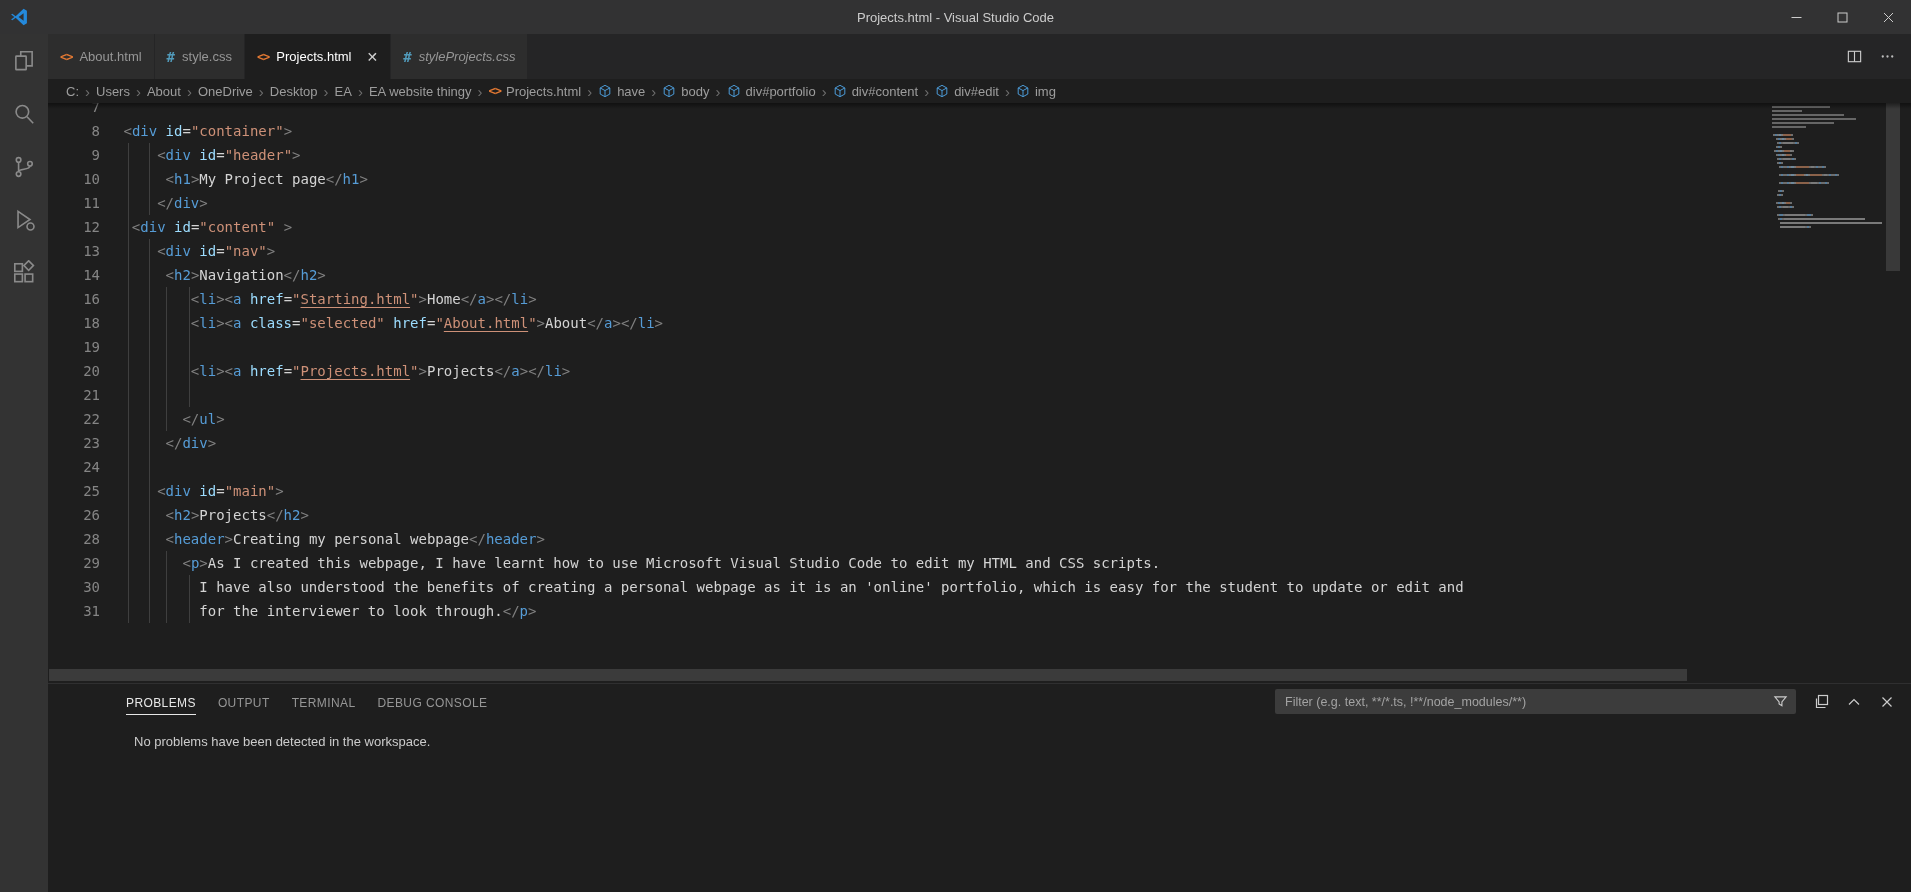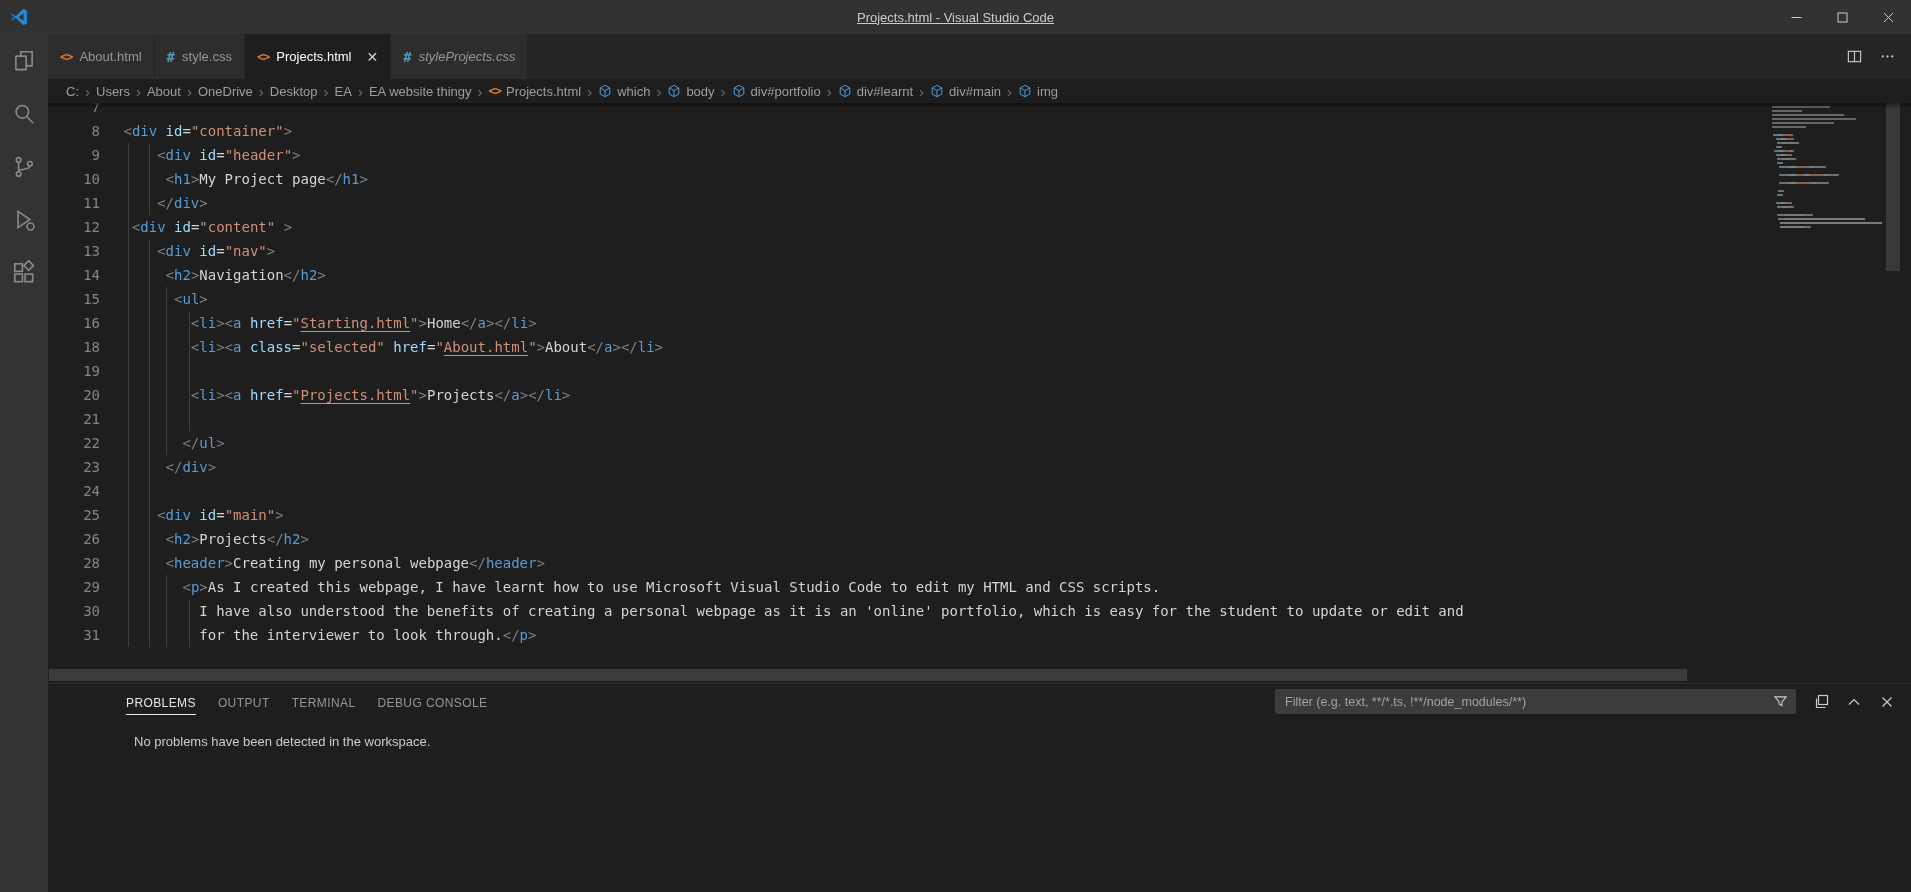--- a/index.html
+++ b/index.html
@@ -3,21 +3,21 @@
 <meta charset="utf-8">
 <style>
   html,body{margin:0;padding:0;background:#000;}
   .window{width:1911px;height:892px;position:relative;background:#1e1e1e;overflow:hidden;
           font-family:"Liberation Sans",sans-serif;color:#cccccc;-webkit-font-smoothing:antialiased;}
   
   .titlebar{height:34px;background:#323233;display:flex;align-items:center;position:relative;}
   .logo{width:20px;height:20px;margin:0 6px 0 9px;display:flex;align-items:center;}
   .menubar{display:flex;}
   .menu-item{padding:0 9px;font-size:13px;line-height:34px;color:#cccccc;cursor:default;}
-  .window-title{position:absolute;left:50%;transform:translateX(-50%);font-size:13px;color:#cccccc;white-space:nowrap;text-decoration:underline;}
+  .window-title{position:absolute;left:50%;transform:translateX(-50%);font-size:13px;color:#cccccc;white-space:nowrap;}
   .window-controls{position:absolute;right:0;top:0;display:flex;height:34px;}
   .win-btn{width:46px;height:34px;display:flex;align-items:center;justify-content:center;}
   
   .main-row{display:flex;height:858px;}
   .activitybar{width:48px;background:#333333;display:flex;flex-direction:column;align-items:center;padding-top:13px;gap:25px;flex:none;}
   .act-icon{width:28px;height:28px;display:flex;align-items:center;justify-content:center;}
   .act-icon svg{stroke:#8a8a8a;fill:none;stroke-width:1.5;}
   .editor-col{flex:1;display:flex;flex-direction:column;min-width:0;position:relative;}
   
   .tabbar{height:45px;background:#252526;display:flex;align-items:stretch;flex:none;}
@@ -193,21 +193,21 @@
             <span>Projects.html</span>
           </div>
           <span class="bc-sep">›</span>
           <div class="bc-item" style="display: inline-flex; align-items: center;">
             <span class="bc-ic">
               <svg width="14" height="14" viewBox="0 0 16 16" style="stroke:#4d9fde;fill:none;stroke-width:1.1">
                 <path d="M8 1.5l5.5 3v7L8 14.5l-5.5-3v-7z"></path>
                 <path d="M2.5 4.5L8 7.5l5.5-3M8 7.5V14"></path>
               </svg>
             </span>
-            <span>which</span>
+            <span>have</span>
           </div>
           <span class="bc-sep">›</span>
           <div class="bc-item" style="display: inline-flex; align-items: center;">
             <span class="bc-ic">
               <svg width="14" height="14" viewBox="0 0 16 16" style="stroke:#4d9fde;fill:none;stroke-width:1.1">
                 <path d="M8 1.5l5.5 3v7L8 14.5l-5.5-3v-7z"></path>
                 <path d="M2.5 4.5L8 7.5l5.5-3M8 7.5V14"></path>
               </svg>
             </span>
             <span>body</span>
@@ -223,31 +223,31 @@
             <span>div#portfolio</span>
           </div>
           <span class="bc-sep">›</span>
           <div class="bc-item" style="display: inline-flex; align-items: center;">
             <span class="bc-ic">
               <svg width="14" height="14" viewBox="0 0 16 16" style="stroke:#4d9fde;fill:none;stroke-width:1.1">
                 <path d="M8 1.5l5.5 3v7L8 14.5l-5.5-3v-7z"></path>
                 <path d="M2.5 4.5L8 7.5l5.5-3M8 7.5V14"></path>
               </svg>
             </span>
-            <span>div#learnt</span>
+            <span>div#content</span>
           </div>
           <span class="bc-sep">›</span>
           <div class="bc-item" style="display: inline-flex; align-items: center;">
             <span class="bc-ic">
               <svg width="14" height="14" viewBox="0 0 16 16" style="stroke:#4d9fde;fill:none;stroke-width:1.1">
                 <path d="M8 1.5l5.5 3v7L8 14.5l-5.5-3v-7z"></path>
                 <path d="M2.5 4.5L8 7.5l5.5-3M8 7.5V14"></path>
               </svg>
             </span>
-            <span>div#main</span>
+            <span>div#edit</span>
           </div>
           <span class="bc-sep">›</span>
           <div class="bc-item" style="display: inline-flex; align-items: center;">
             <span class="bc-ic">
               <svg width="14" height="14" viewBox="0 0 16 16" style="stroke:#4d9fde;fill:none;stroke-width:1.1">
                 <path d="M8 1.5l5.5 3v7L8 14.5l-5.5-3v-7z"></path>
                 <path d="M2.5 4.5L8 7.5l5.5-3M8 7.5V14"></path>
               </svg>
             </span>
             <span>img</span>
@@ -258,21 +258,20 @@
         <div class="top-shadow"></div>
         <div class="code-lines" id="code">
             <div class="code-row"><span class="gutter">7</span><span class="code"><span class="c-w"></span></span></div>
             <div class="code-row"><span class="gutter">8</span><span class="code"><span class="c-w"> </span><span class="c-p">&lt;</span><span class="c-t">div</span><span class="c-w"> </span><span class="c-a">id</span><span class="c-w">=</span><span class="c-s">"container"</span><span class="c-p">&gt;</span></span></div>
             <div class="code-row"><span class="guide" style="left: 80px;"></span><span class="guide" style="left: 101px;"></span><span class="gutter">9</span><span class="code"><span class="c-w">     </span><span class="c-p">&lt;</span><span class="c-t">div</span><span class="c-w"> </span><span class="c-a">id</span><span class="c-w">=</span><span class="c-s">"header"</span><span class="c-p">&gt;</span></span></div>
             <div class="code-row"><span class="guide" style="left: 80px;"></span><span class="guide" style="left: 101px;"></span><span class="gutter">10</span><span class="code"><span class="c-w">      </span><span class="c-p">&lt;</span><span class="c-t">h1</span><span class="c-p">&gt;</span><span class="c-w">My Project page</span><span class="c-p">&lt;/</span><span class="c-t">h1</span><span class="c-p">&gt;</span></span></div>
             <div class="code-row"><span class="guide" style="left: 80px;"></span><span class="guide" style="left: 101px;"></span><span class="gutter">11</span><span class="code"><span class="c-w">     </span><span class="c-p">&lt;/</span><span class="c-t">div</span><span class="c-p">&gt;</span></span></div>
             <div class="code-row"><span class="guide" style="left: 80px;"></span><span class="gutter">12</span><span class="code"><span class="c-w">  </span><span class="c-p">&lt;</span><span class="c-t">div</span><span class="c-w"> </span><span class="c-a">id</span><span class="c-w">=</span><span class="c-s">"content"</span><span class="c-w"> </span><span class="c-p">&gt;</span></span></div>
             <div class="code-row"><span class="guide" style="left: 80px;"></span><span class="guide" style="left: 101px;"></span><span class="gutter">13</span><span class="code"><span class="c-w">     </span><span class="c-p">&lt;</span><span class="c-t">div</span><span class="c-w"> </span><span class="c-a">id</span><span class="c-w">=</span><span class="c-s">"nav"</span><span class="c-p">&gt;</span></span></div>
             <div class="code-row"><span class="guide" style="left: 80px;"></span><span class="guide" style="left: 101px;"></span><span class="gutter">14</span><span class="code"><span class="c-w">      </span><span class="c-p">&lt;</span><span class="c-t">h2</span><span class="c-p">&gt;</span><span class="c-w">Navigation</span><span class="c-p">&lt;/</span><span class="c-t">h2</span><span class="c-p">&gt;</span></span></div>
-            <div class="code-row"><span class="guide" style="left: 80px;"></span><span class="guide" style="left: 101px;"></span><span class="guide" style="left: 118px;"></span><span class="gutter">15</span><span class="code"><span class="c-w">       </span><span class="c-p">&lt;</span><span class="c-t">ul</span><span class="c-p">&gt;</span></span></div>
             <div class="code-row"><span class="guide" style="left: 80px;"></span><span class="guide" style="left: 101px;"></span><span class="guide" style="left: 118px;"></span><span class="guide" style="left: 141px;"></span><span class="gutter">16</span><span class="code"><span class="c-w">         </span><span class="c-p">&lt;</span><span class="c-t">li</span><span class="c-p">&gt;</span><span class="c-p">&lt;</span><span class="c-t">a</span><span class="c-w"> </span><span class="c-a">href</span><span class="c-w">=</span><span class="c-s">"</span><span class="c-u">Starting.html</span><span class="c-s">"</span><span class="c-p">&gt;</span><span class="c-w">Home</span><span class="c-p">&lt;/</span><span class="c-t">a</span><span class="c-p">&gt;</span><span class="c-p">&lt;/</span><span class="c-t">li</span><span class="c-p">&gt;</span></span></div>
             <div class="code-row"><span class="guide" style="left: 80px;"></span><span class="guide" style="left: 101px;"></span><span class="guide" style="left: 118px;"></span><span class="guide" style="left: 141px;"></span><span class="gutter">18</span><span class="code"><span class="c-w">         </span><span class="c-p">&lt;</span><span class="c-t">li</span><span class="c-p">&gt;</span><span class="c-p">&lt;</span><span class="c-t">a</span><span class="c-w"> </span><span class="c-a">class</span><span class="c-w">=</span><span class="c-s">"selected"</span><span class="c-w"> </span><span class="c-a">href</span><span class="c-w">=</span><span class="c-s">"</span><span class="c-u">About.html</span><span class="c-s">"</span><span class="c-p">&gt;</span><span class="c-w">About</span><span class="c-p">&lt;/</span><span class="c-t">a</span><span class="c-p">&gt;</span><span class="c-p">&lt;/</span><span class="c-t">li</span><span class="c-p">&gt;</span></span></div>
             <div class="code-row"><span class="guide" style="left: 80px;"></span><span class="guide" style="left: 101px;"></span><span class="guide" style="left: 118px;"></span><span class="guide" style="left: 141px;"></span><span class="gutter">19</span><span class="code"><span class="c-w"></span></span></div>
             <div class="code-row"><span class="guide" style="left: 80px;"></span><span class="guide" style="left: 101px;"></span><span class="guide" style="left: 118px;"></span><span class="guide" style="left: 141px;"></span><span class="gutter">20</span><span class="code"><span class="c-w">         </span><span class="c-p">&lt;</span><span class="c-t">li</span><span class="c-p">&gt;</span><span class="c-p">&lt;</span><span class="c-t">a</span><span class="c-w"> </span><span class="c-a">href</span><span class="c-w">=</span><span class="c-s">"</span><span class="c-u">Projects.html</span><span class="c-s">"</span><span class="c-p">&gt;</span><span class="c-w">Projects</span><span class="c-p">&lt;/</span><span class="c-t">a</span><span class="c-p">&gt;</span><span class="c-p">&lt;/</span><span class="c-t">li</span><span class="c-p">&gt;</span></span></div>
             <div class="code-row"><span class="guide" style="left: 80px;"></span><span class="guide" style="left: 101px;"></span><span class="guide" style="left: 118px;"></span><span class="guide" style="left: 141px;"></span><span class="gutter">21</span><span class="code"><span class="c-w"></span></span></div>
             <div class="code-row"><span class="guide" style="left: 80px;"></span><span class="guide" style="left: 101px;"></span><span class="guide" style="left: 118px;"></span><span class="gutter">22</span><span class="code"><span class="c-w">        </span><span class="c-p">&lt;/</span><span class="c-t">ul</span><span class="c-p">&gt;</span></span></div>
             <div class="code-row"><span class="guide" style="left: 80px;"></span><span class="guide" style="left: 101px;"></span><span class="gutter">23</span><span class="code"><span class="c-w">      </span><span class="c-p">&lt;/</span><span class="c-t">div</span><span class="c-p">&gt;</span></span></div>
             <div class="code-row"><span class="guide" style="left: 80px;"></span><span class="guide" style="left: 101px;"></span><span class="gutter">24</span><span class="code"><span class="c-w"></span></span></div>
             <div class="code-row"><span class="guide" style="left: 80px;"></span><span class="guide" style="left: 101px;"></span><span class="gutter">25</span><span class="code"><span class="c-w">     </span><span class="c-p">&lt;</span><span class="c-t">div</span><span class="c-w"> </span><span class="c-a">id</span><span class="c-w">=</span><span class="c-s">"main"</span><span class="c-p">&gt;</span></span></div>
             <div class="code-row"><span class="guide" style="left: 80px;"></span><span class="guide" style="left: 101px;"></span><span class="gutter">26</span><span class="code"><span class="c-w">      </span><span class="c-p">&lt;</span><span class="c-t">h2</span><span class="c-p">&gt;</span><span class="c-w">Projects</span><span class="c-p">&lt;/</span><span class="c-t">h2</span><span class="c-p">&gt;</span></span></div>

